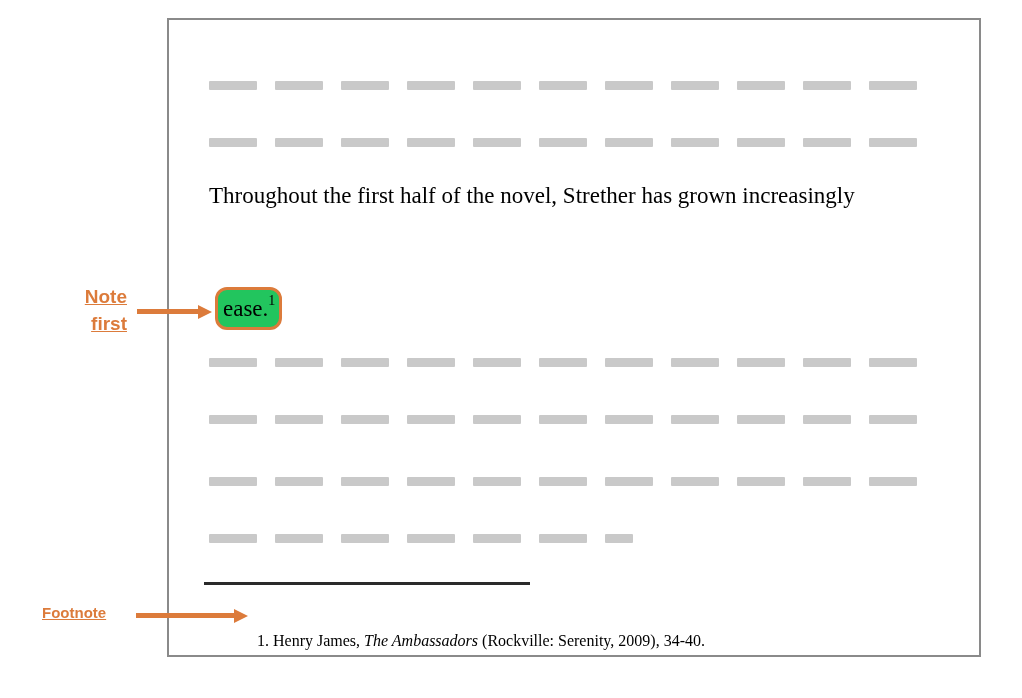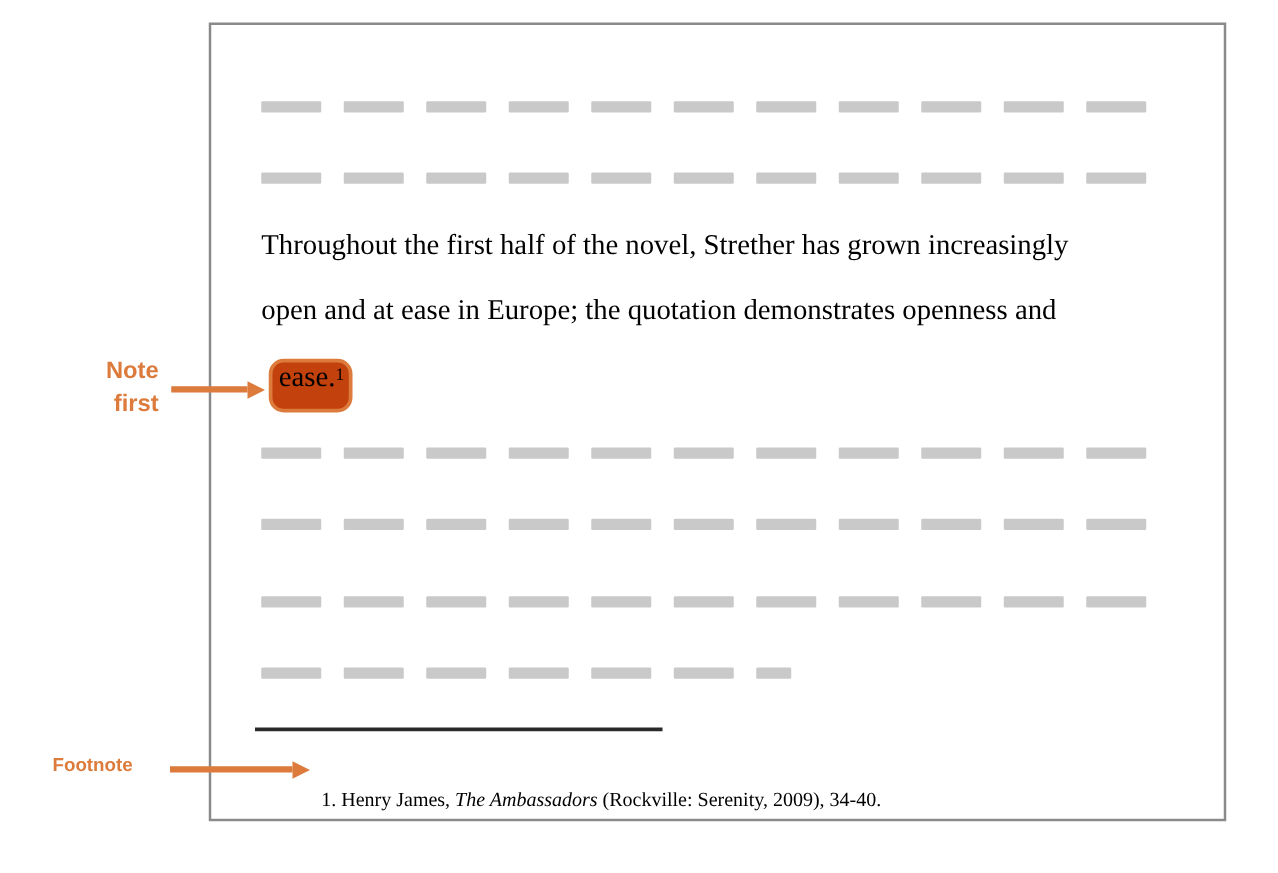--- a/index.html
+++ b/index.html
@@ -22,33 +22,34 @@
   .dash{width:48px;height:9px;background:var(--dash);border-radius:1px;flex:0 0 auto;}
   .dash.short{width:28px;}
   .para-line{
     position:absolute;left:40px;font-size:23px;line-height:28px;
     color:var(--ink);white-space:nowrap;
   }
   .line1{top:162px;}
   .line2{top:214px;}
   .note-box{
     position:absolute;left:46px;top:267px;width:67px;height:43px;box-sizing:border-box;
-    border:3px solid var(--accent);border-radius:12px;background:#c2410c;
-    display:flex;padding-left:5px;font-family:Liberation Serif, serif;
+    border:3px solid var(--accent);border-radius:12px;background:#22c55e;
+    display:flex;align-items:center;padding-left:5px;font-family:Liberation Serif, serif;
   }
   .note-box .ease-word{font-size:23px;color:var(--ink);line-height:1;}
   .note-box .note-sup{font-size:14px;color:var(--ink);align-self:flex-start;margin-top:4px;line-height:1;}
   .fn-rule{position:absolute;left:35px;top:562px;width:326px;height:3px;background:var(--rule);}
   .fn-text{
     position:absolute;left:88px;top:606px;font-size:16px;line-height:30px;
     color:var(--ink);white-space:nowrap;
   }
   .callout-label{
     position:absolute;font-family:"Liberation Sans",sans-serif;font-weight:bold;
     color:var(--accent);
+    text-decoration:underline;
   }
   .note-label{left:30px;top:283px;width:97px;text-align:right;font-size:19px;line-height:27px;}
   .fn-label{left:42px;top:602px;font-size:15px;line-height:22px;}
   .arrow{position:absolute;display:flex;align-items:center;}
   .arrow .shaft{flex:1;height:5px;background:var(--accent);}
   .arrow .head{
     width:0;height:0;flex:0 0 auto;
     border-top:7px solid transparent;border-bottom:7px solid transparent;
     border-left:14px solid var(--accent);
   }
@@ -133,21 +134,20 @@
           <div class="dash"></div>
           <div class="dash"></div>
           <div class="dash"></div>
           <div class="dash"></div>
           <div class="dash short"></div>
         </div>
       </div>
 
     <div class="para-line line1">Throughout the first half of the novel, Strether has grown increasingly</div>
 
-    <div class="para-line line2">open and at ease in Europe; the quotation demonstrates openness and</div>
 
     <div class="note-box">
         <span class="ease-word">ease.</span>
         <span class="note-sup">1</span>
       </div>
 
     <div class="fn-rule"></div>
 
     <div class="fn-text"><span>1. Henry James, </span><i>The Ambassadors</i><span> (Rockville: Serenity, 2009), 34-40.</span></div>
   </div>

